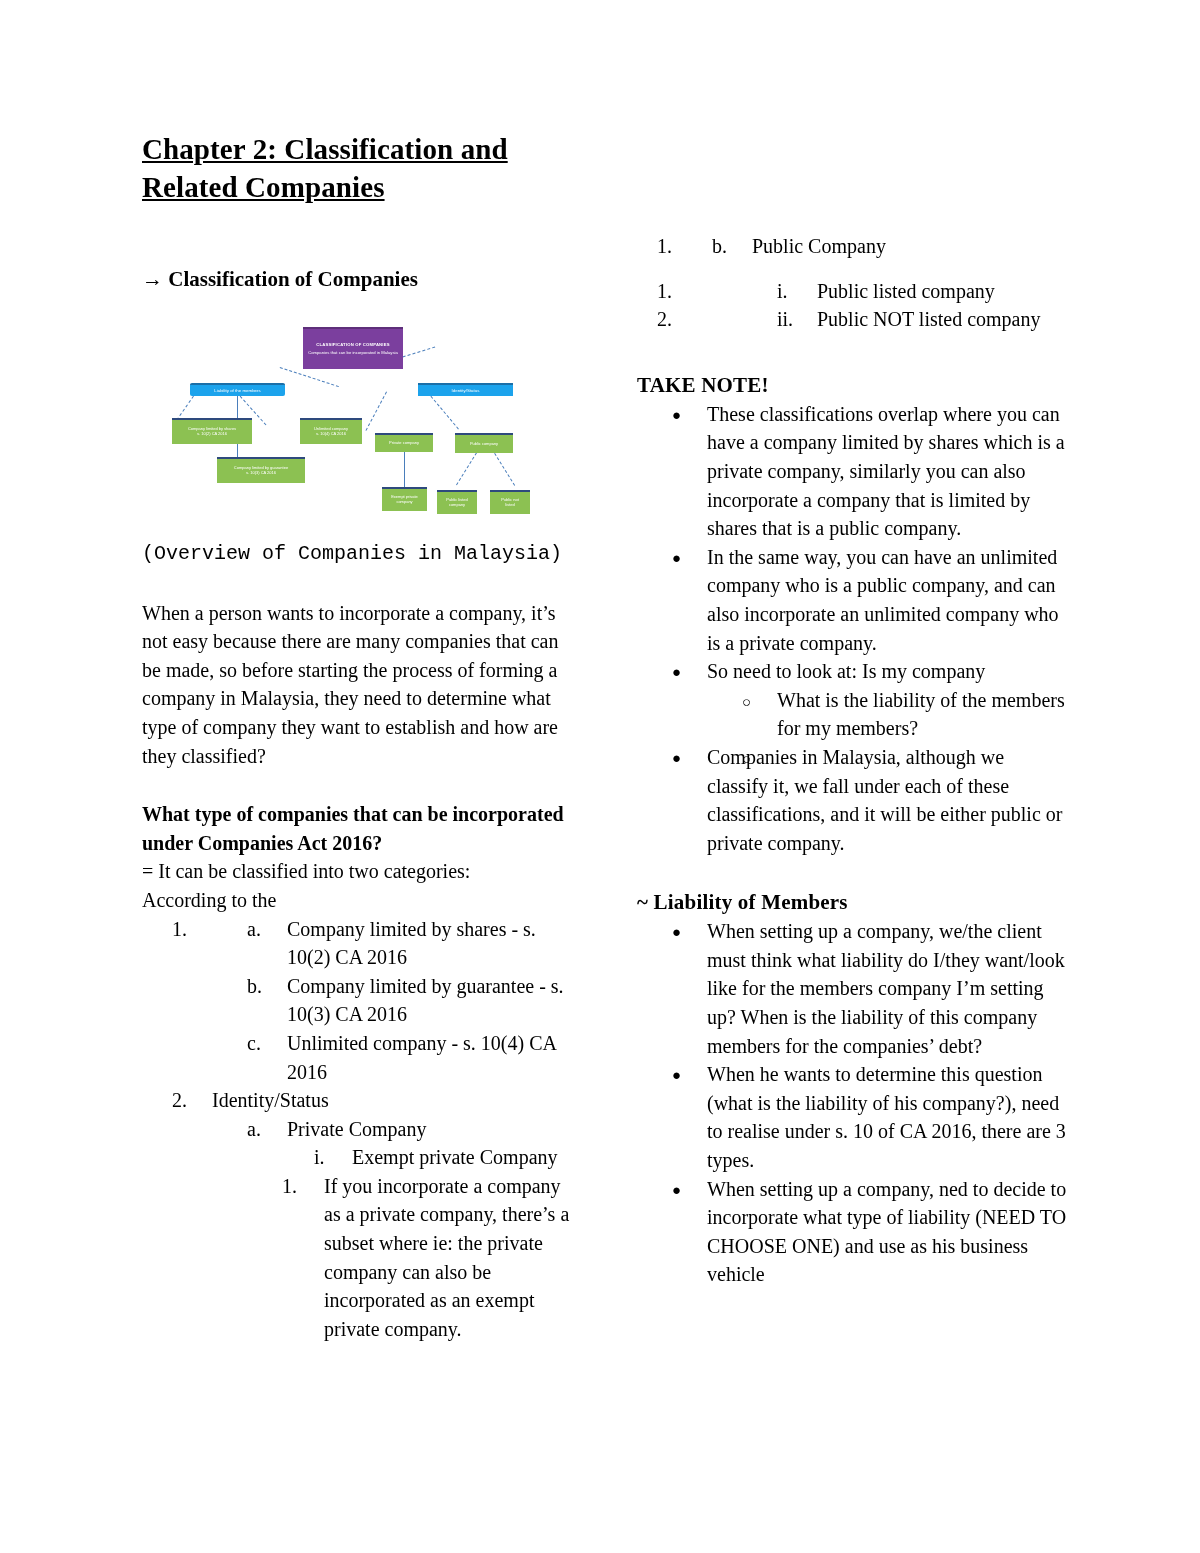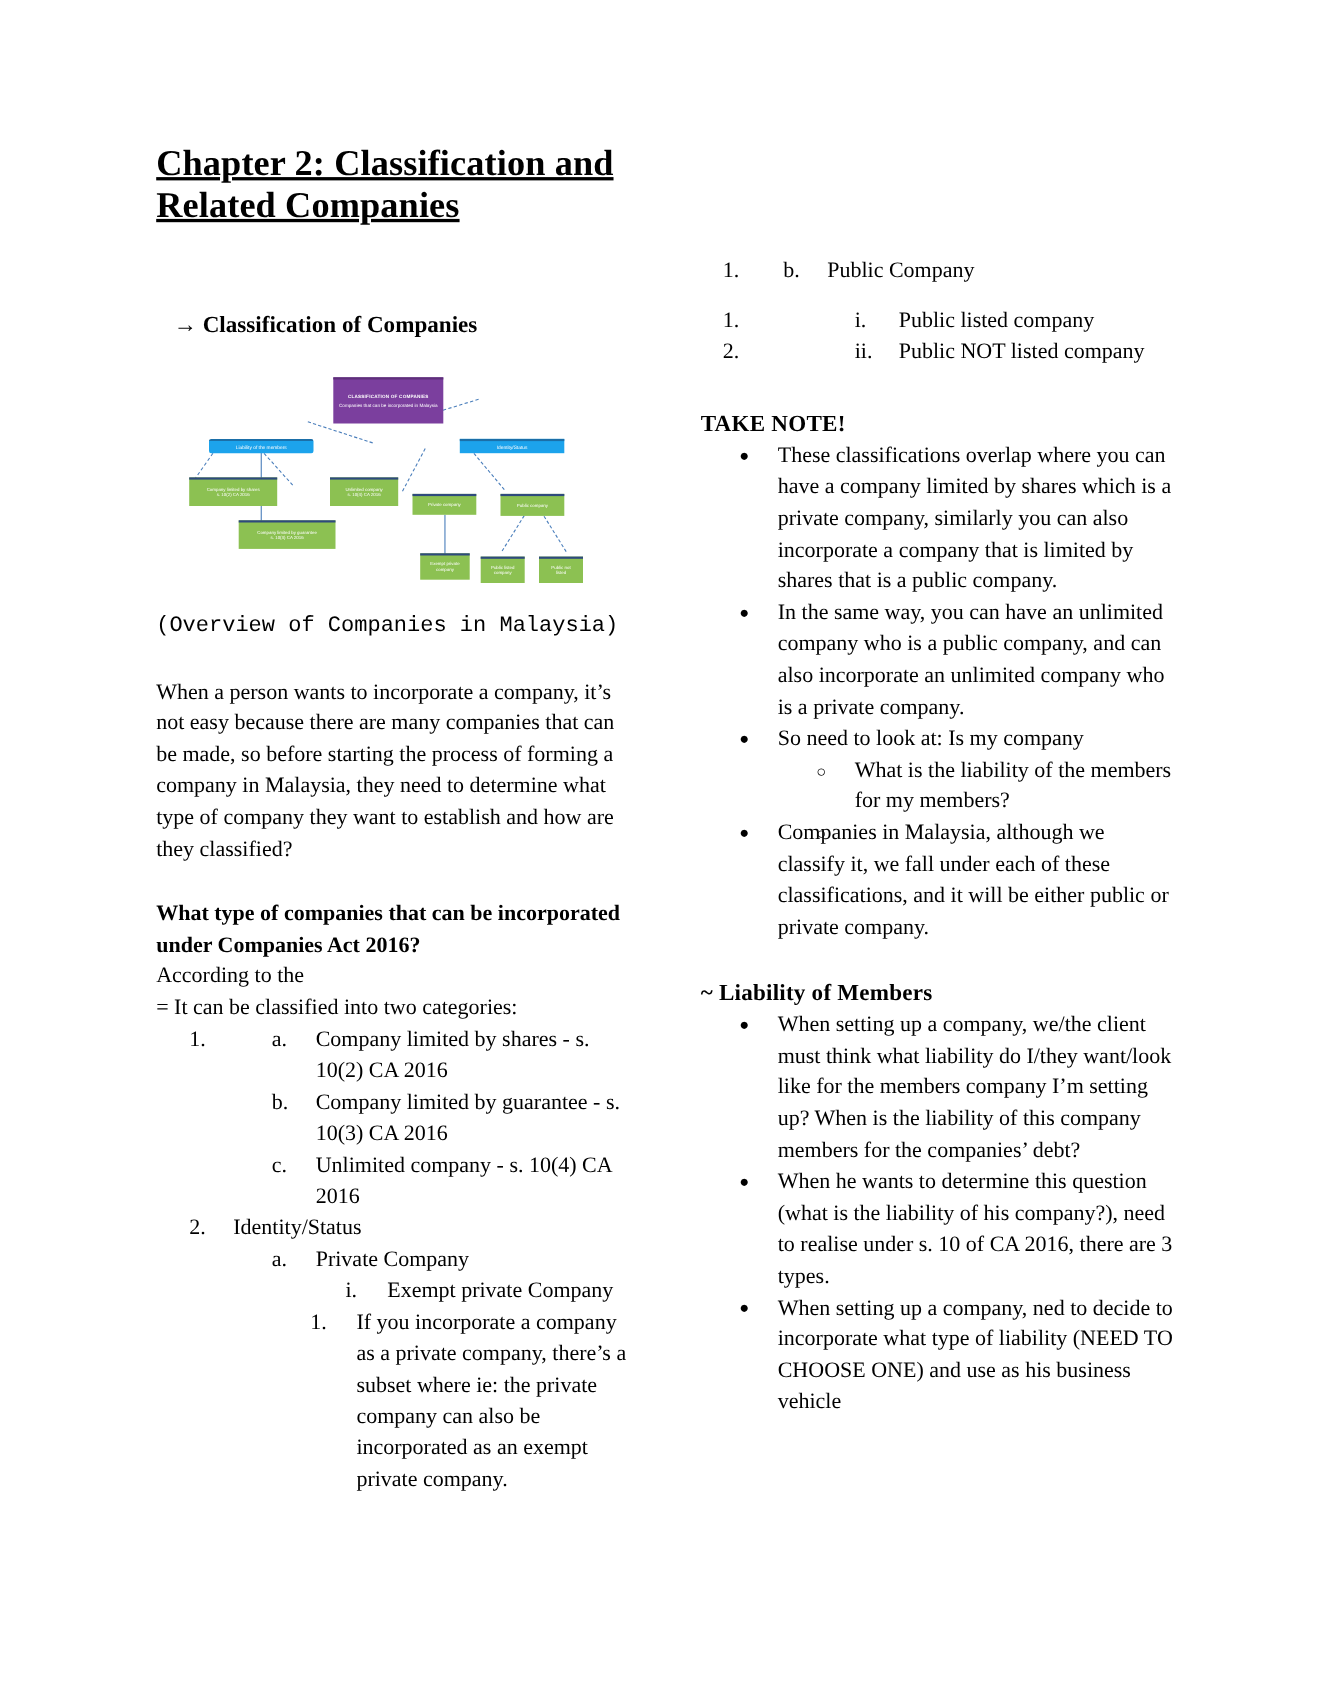--- a/index.html
+++ b/index.html
@@ -17,36 +17,36 @@
     overflow: hidden;
   }
   .col {
     position: absolute;
     top: 130px;
   }
   .col-left  { left: 142px; width: 432px; }
   .col-right { left: 637px; width: 430px; }
 
   h1.doc-title {
-    font-size: 33px;
+    font-size: 29px;
     font-weight: bold;
     line-height: 38px;
     margin: 0 0 0 0;
     text-decoration: underline;
     letter-spacing: 0.1px;
   }
   .spacer-lg { height: 58px; }
   .spacer-md { height: 30px; }
   .spacer-sm { height: 20px; }
 
   .sec-arrow {
     font-size: 21px;
     font-weight: bold;
     line-height: 30px;
-    margin: 16px;
+    margin: 0;
   }
 
   .para {
     font-size: 20px;
     line-height: 28.6px;
     margin: 0;
   }
   .para-bold { font-weight: bold; }
 
   .caption {
@@ -241,22 +241,22 @@
 
     <p class="caption">(Overview of Companies in Malaysia)</p>
 
     <div class="spacer-md"></div>
 
     <p class="para">When a person wants to incorporate a company, it’s not easy because there are many companies that can be made, so before starting the process of forming a company in Malaysia, they need to determine what type of company they want to establish and how are they classified?</p>
 
     <div class="spacer-md"></div>
 
     <p class="para para-bold">What type of companies that can be incorporated under Companies Act 2016?</p>
+    <p class="para">= It can be classified into two categories:</p>
     <p class="para">According to the</p>
-    <p class="para">= It can be classified into two categories:</p>
 
     <ol class="lvl1">
       <li class="li">
         <span class="mark">1.</span>
       </li>
     </ol>
     <ol class="lvl2">
       <li class="li">
         <span class="mark">a.</span>
         <span class="body">Company limited by shares - s. 10(2) CA 2016</span>

